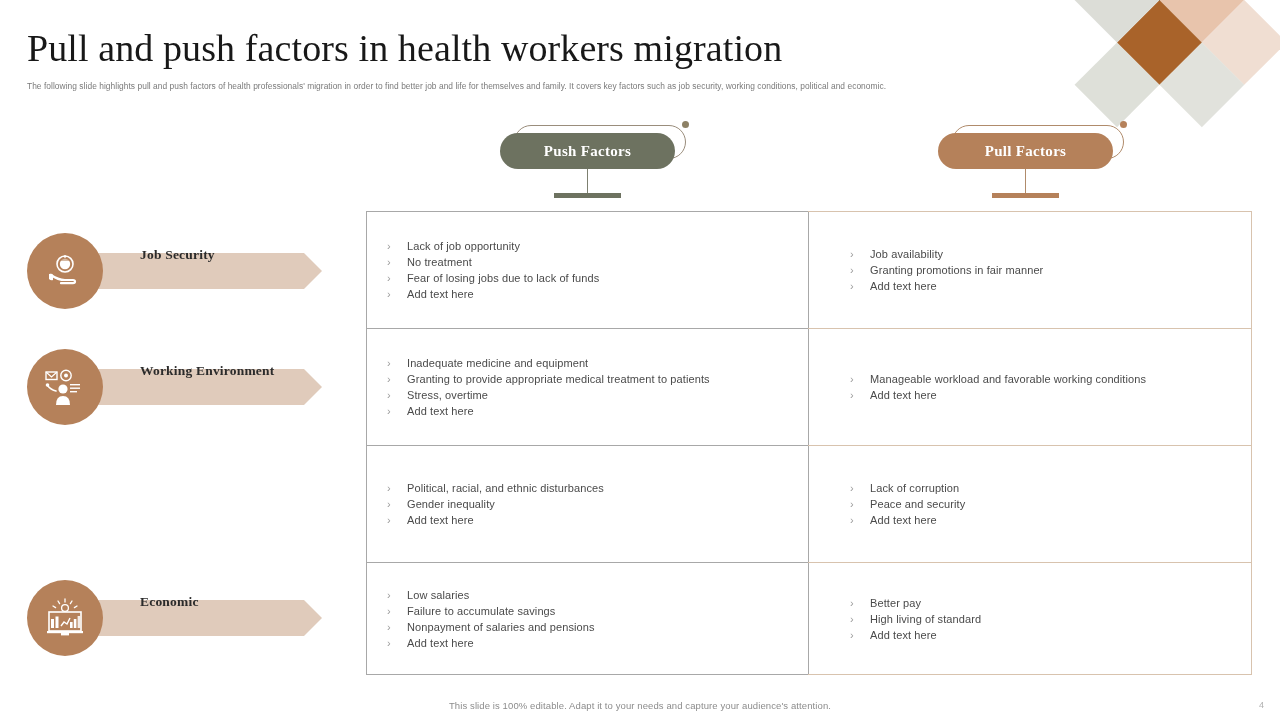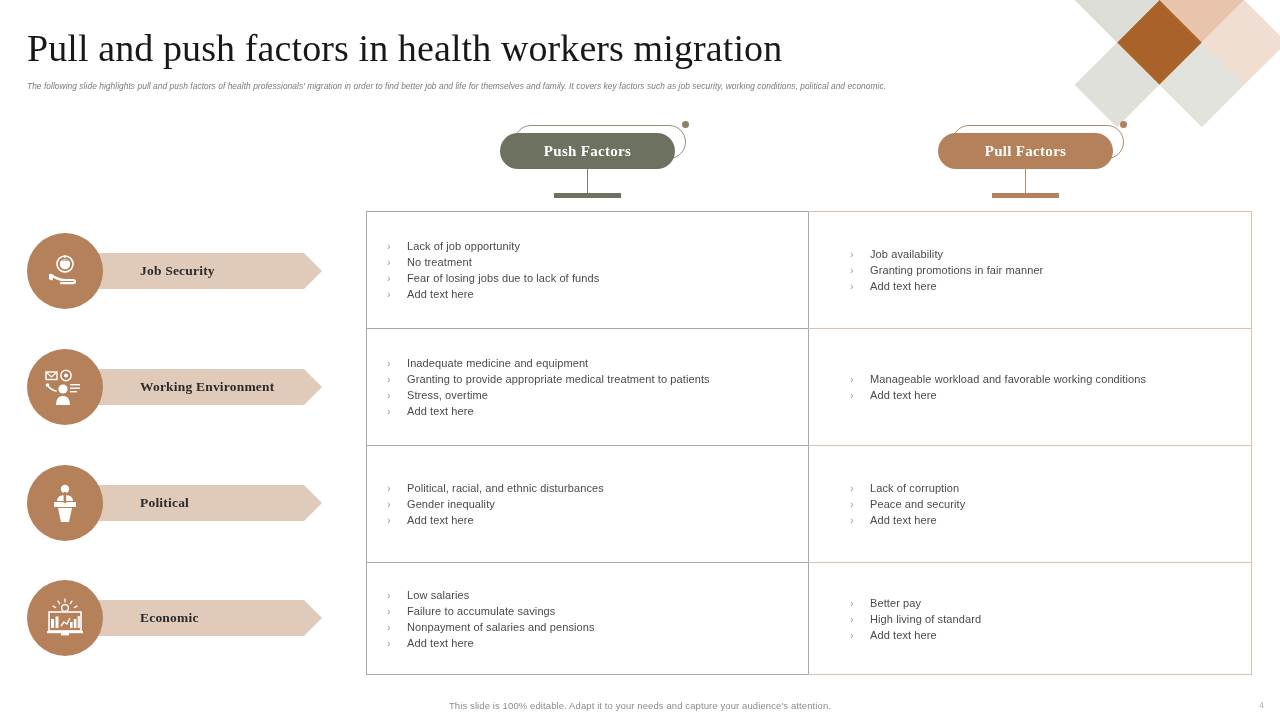--- a/index.html
+++ b/index.html
@@ -17,21 +17,21 @@
 
   
   .title {
     position: absolute; left: 27px; top: 26px;
     font-family: "Liberation Serif", serif;
     font-size: 38px; font-weight: 400; color: #181818;
     letter-spacing: .1px; white-space: nowrap;
   }
   .subtitle {
     position: absolute; left: 27px; top: 80px; width: 900px;
-    font-size: 8.4px; color: #7a7a7a; line-height: 1.65; letter-spacing: .05px; font-style: italic;
+    font-size: 8.4px; color: #7a7a7a; line-height: 1.65; letter-spacing: .05px;
   }
 
   
   .pill-group { position: absolute; }
   .pill-ghost {
     position: absolute; left: 14px; top: -8px;
     width: 172px; height: 34px; border-radius: 17px;
     border: 1px solid #9a8d7c; background: transparent;
   }
   .pill-dot {
@@ -60,21 +60,21 @@
   .cat-circle {
     position: absolute; left: 0; top: 0; width: 76px; height: 76px;
     border-radius: 50%; background: #b5815a;
     display: flex; align-items: center; justify-content: center;
   }
   .cat-banner {
     position: absolute; left: 59px; top: 20px; height: 36px; width: 236px;
   }
   .cat-banner svg { display: block; }
   .cat-label {
-    position: absolute; left: 113px; top: 20px; height: 36px;
+    position: absolute; left: 113px; top: 4px; height: 36px;
     display: flex; align-items: center;
     font-family: "Liberation Serif", serif;
     font-size: 13.5px; font-weight: 700; color: #2b2b2b; letter-spacing: .2px;
   }
 
   
   .grid { position: absolute; left: 366px; top: 211px; width: 886px; height: 464px; }
   .col { position: absolute; top: 0; height: 464px; }
   .col-push { left: 0; width: 443px; }
   .col-pull { left: 442px; width: 444px; }
@@ -190,37 +190,20 @@
         <rect x="26" y="18" width="10" height="1.4" fill="#fff"></rect>
         <rect x="26" y="21.5" width="10" height="1.4" fill="#fff"></rect>
         <rect x="26" y="25" width="7" height="1.4" fill="#fff"></rect>
         <circle cx="19" cy="23" r="4.6" fill="#fff"></circle>
         <path d="M12 39 q0 -9 7 -9 q7 0 7 9 z" fill="#fff"></path>
       </svg>
     </div>
     <div class="cat-label">Working Environment</div>
   </div>
 
-  <div class="cat" style="top:465px;">
-    <div class="cat-banner">
-      <svg width="236" height="36" viewBox="0 0 236 36">
-          <polygon points="0,0 218,0 236,18 218,36 0,36" fill="#e0cbbb"></polygon>
-        </svg>
-    </div>
-    <div class="cat-circle">
-      <svg width="36" height="40" viewBox="0 0 36 40">
-        <circle cx="18" cy="6" r="4.2" fill="#fff"></circle>
-        <path d="M10 18 q0 -6 8 -6 q8 0 8 6 z" fill="#fff"></path>
-        <rect x="7" y="19" width="22" height="5" rx="1" fill="#fff"></rect>
-        <path d="M11 25 L25 25 L22 39 L14 39 Z" fill="#fff"></path>
-        <rect x="16.6" y="9" width="2.6" height="11" fill="#b5815a"></rect>
-      </svg>
-    </div>
-    <div class="cat-label">Political</div>
-  </div>
 
   <div class="cat" style="top:580px;">
     <div class="cat-banner">
       <svg width="236" height="36" viewBox="0 0 236 36">
           <polygon points="0,0 218,0 236,18 218,36 0,36" fill="#e0cbbb"></polygon>
         </svg>
     </div>
     <div class="cat-circle">
       <svg width="42" height="42" viewBox="0 0 42 42">
         <g stroke="#fff" stroke-width="1.3" stroke-linecap="round">

